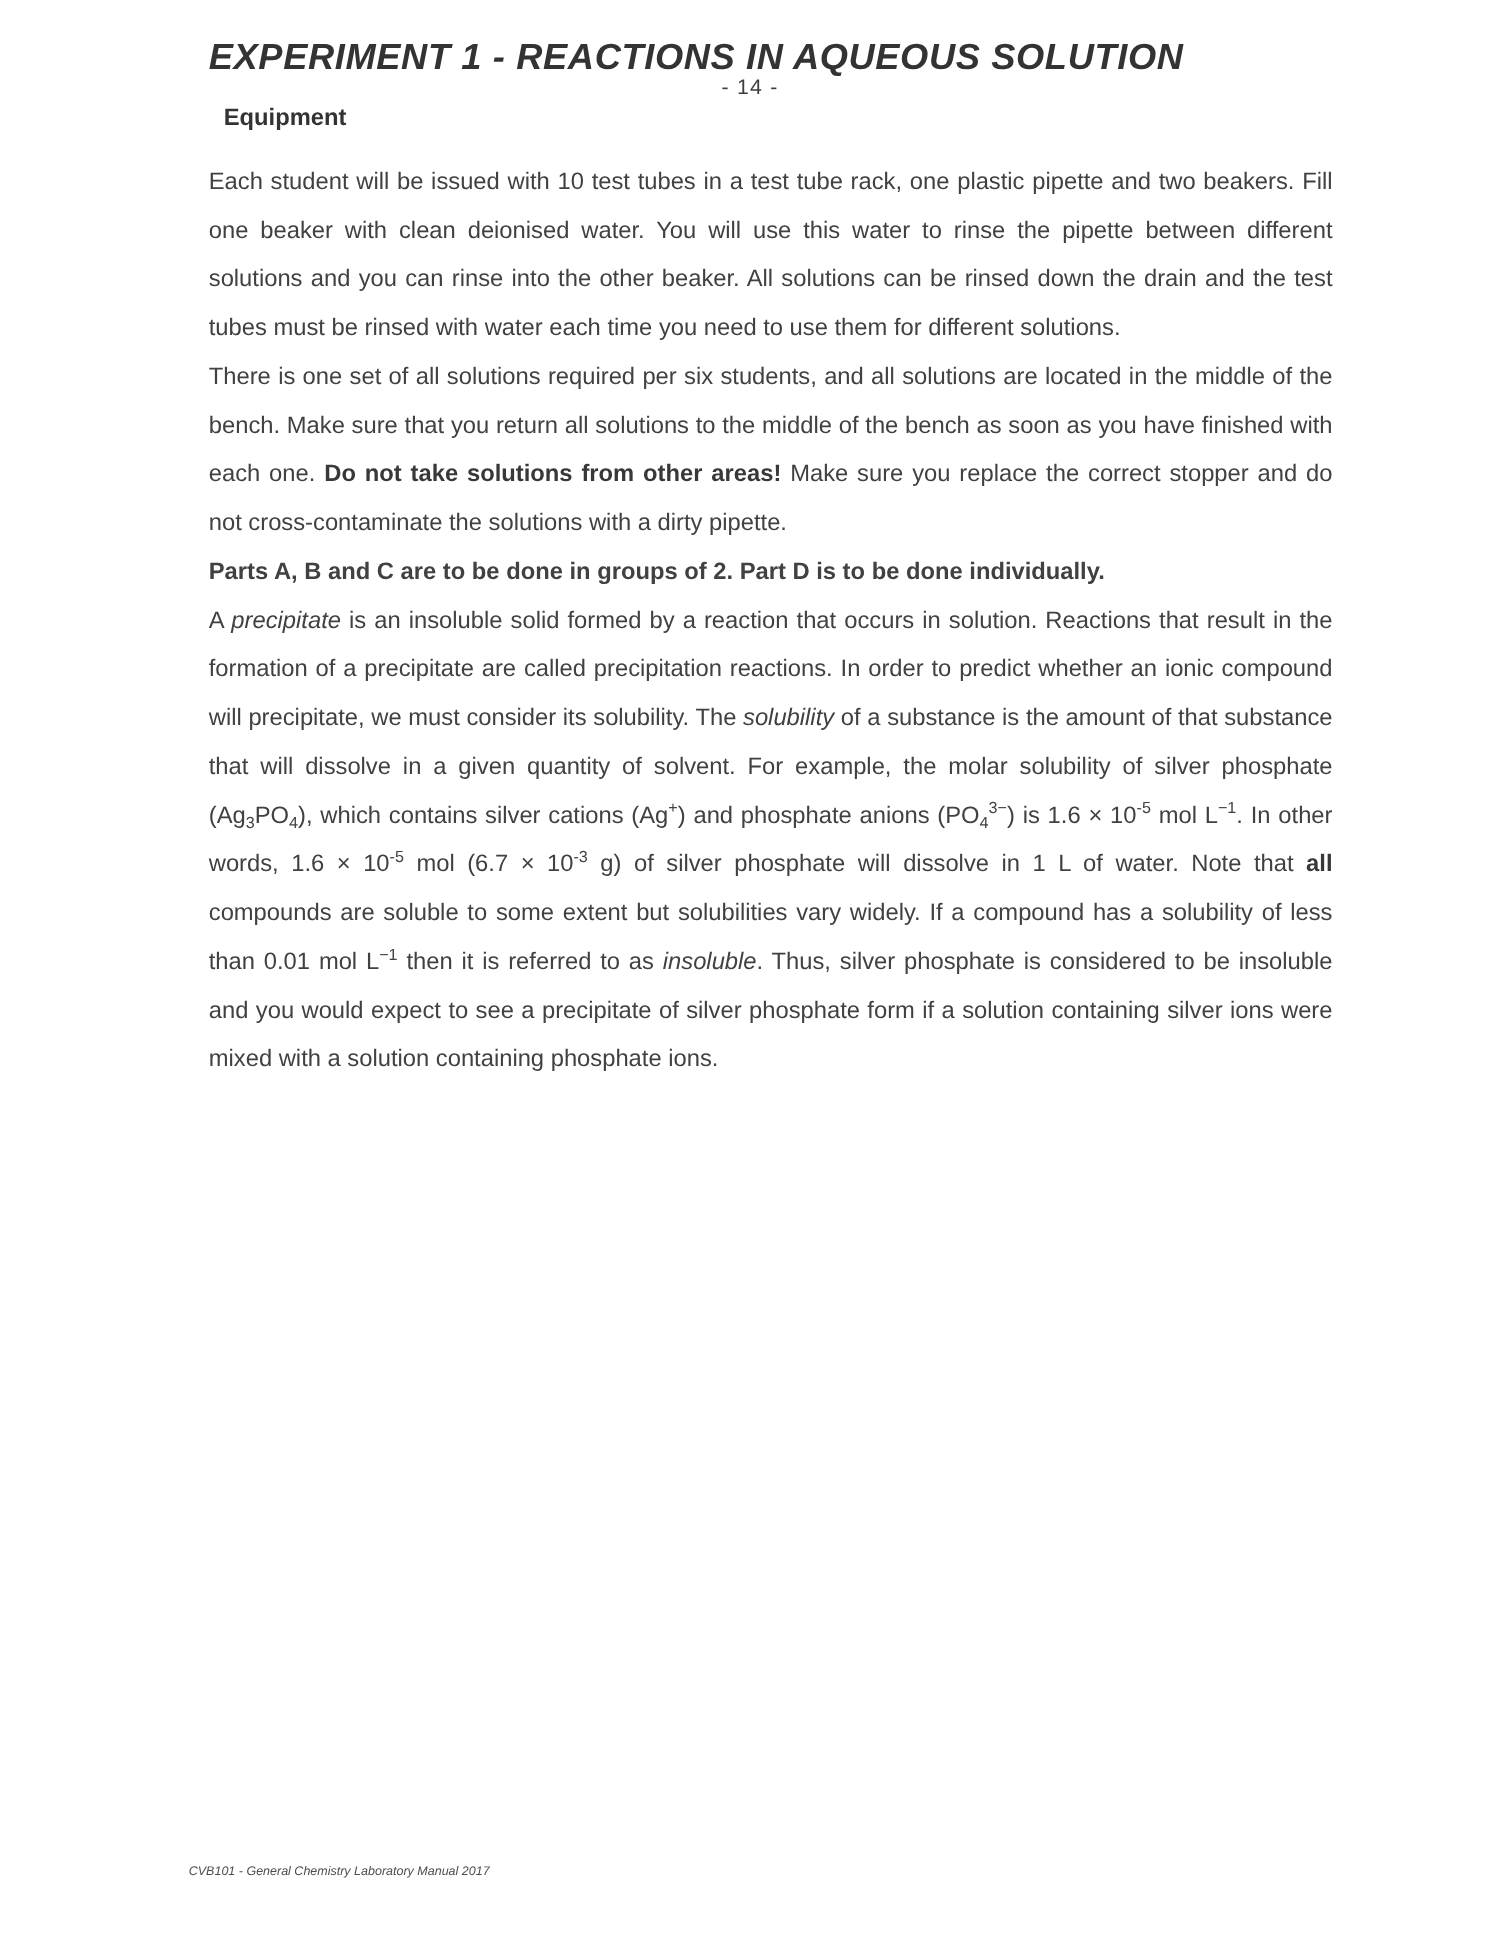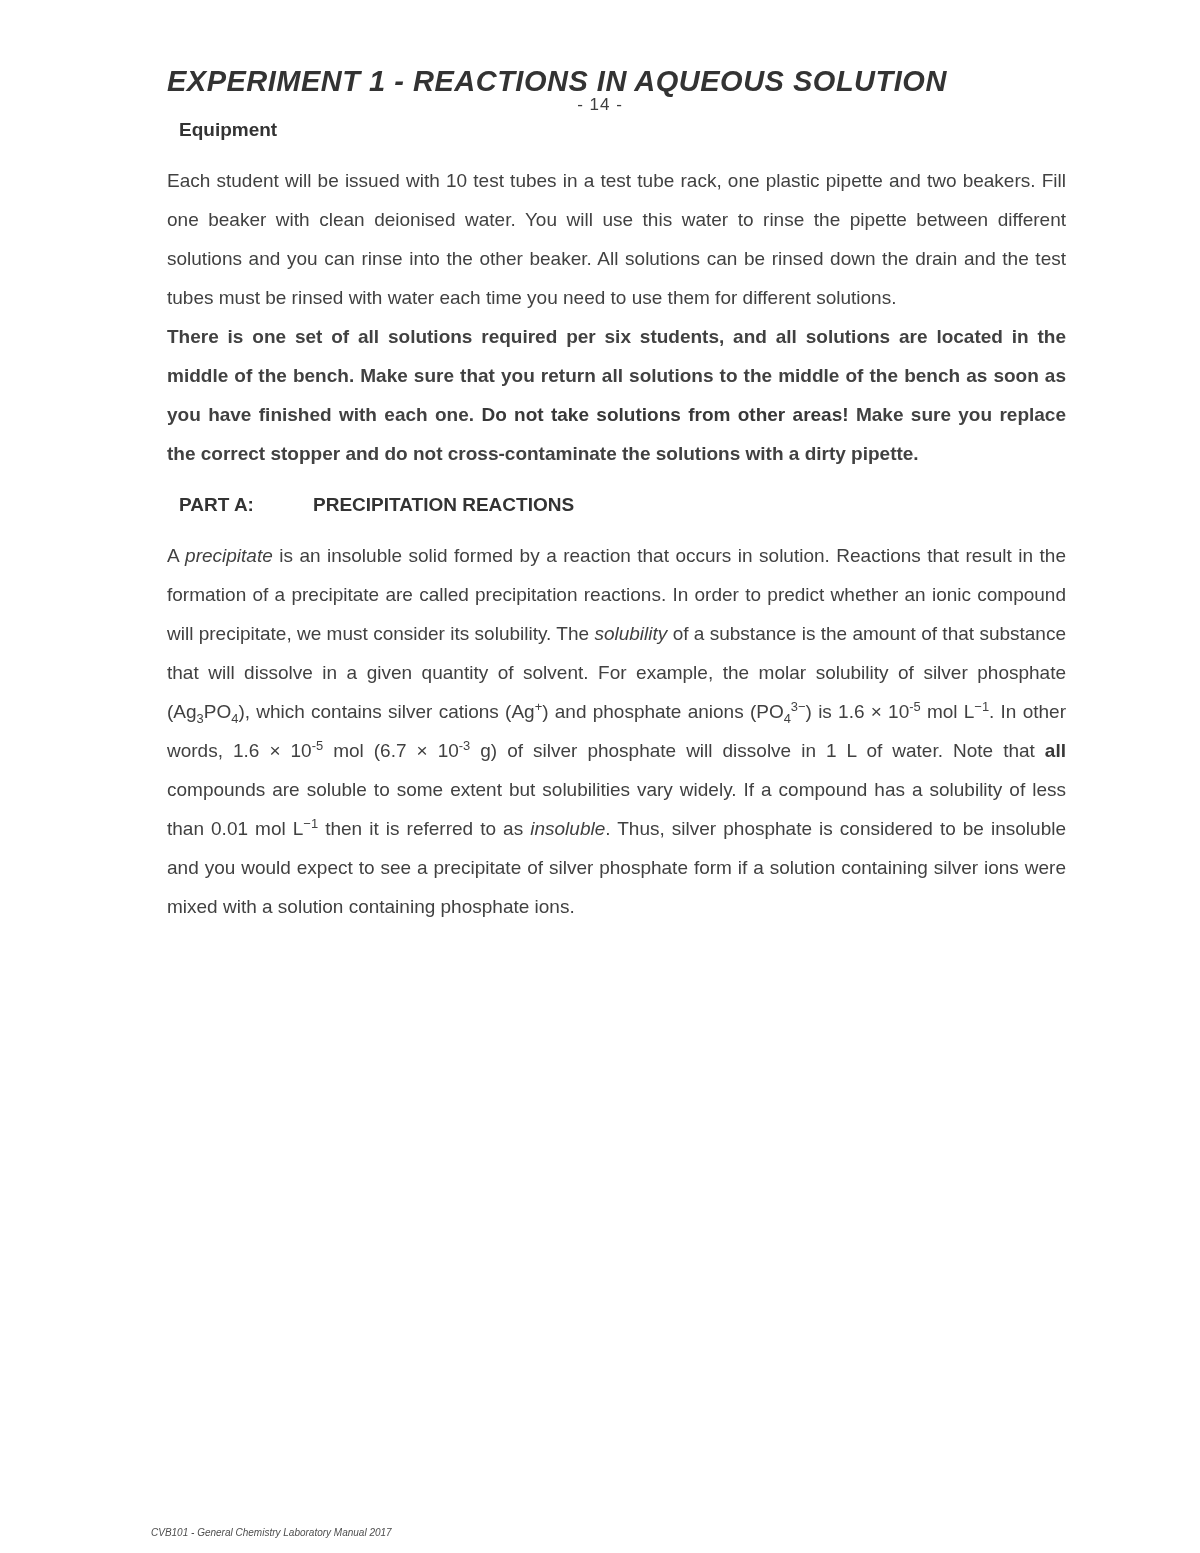--- a/index.html
+++ b/index.html
@@ -26,41 +26,40 @@
     left: 167px;
     top: 0;
     width: 899px;
   }
   .page-number {
     padding-top: 60px;
     text-align: center;
     font-size: 17px;
     color: #3d3d3d;
     letter-spacing: 1px;
-    margin-top: 35px;
   }
   .doc-title {
     margin: 30px 0 0 0;
     font-size: 29px;
     font-weight: bold;
     font-style: italic;
     color: #333333;
     letter-spacing: 0.5px;
   }
   p.body-text {
     margin: 0;
     font-size: 19px;
     line-height: 39px;
     text-align: justify;
     color: #414141;
   }
   .mt-intro      { margin-top: 64px; }
   .mt-heading    { margin-top: 44px; }
   .mt-tight      { margin-top: 8px;  }
-  .mt-para       { margin-top: 46px; font-weight: bold; }
+  .mt-para       { margin-top: 46px; }
   .mt-note       { margin-top: 54px; }
   .mt-parta      { margin-top: 75px; }
   .mt-parta-body { margin-top: 50px; }
   h2.sub-heading {
     margin: 12px;
     font-size: 19px;
     font-weight: bold;
     color: #333333;
     line-height: 39px;
   }
@@ -96,24 +95,22 @@
 
     <h1 class="doc-title">EXPERIMENT 1 - REACTIONS IN AQUEOUS SOLUTION</h1>
 
 
     <h2 class="sub-heading mt-heading">Equipment</h2>
 
     <p class="body-text mt-tight">Each student will be issued with 10 test tubes in a test tube rack, one plastic pipette and two beakers. Fill one beaker with clean deionised water. You will use this water to rinse the pipette between different solutions and you can rinse into the other beaker. All solutions can be rinsed down the drain and the test tubes must be rinsed with water each time you need to use them for different solutions.</p>
 
     <p class="body-text mt-para">There is one set of all solutions required per six students, and all solutions are located in the middle of the bench. Make sure that you return all solutions to the middle of the bench as soon as you have finished with each one. <strong>Do not take solutions from other areas!</strong> Make sure you replace the correct stopper and do not cross-contaminate the solutions with a dirty pipette.</p>
 
+    <p class="body-text bold mt-note">Parts A, B and C are to be done in groups of 2. Part D is to be done individually.</p>
 
-    <h2 class="sub-heading mt-parta">
-      <span class="part-label">PART A:</span><span>PRECIPITATION REACTIONS</span>
-    </h2>
 
     <p class="body-text mt-parta-body">A <em>precipitate</em> is an insoluble solid formed by a reaction that occurs in solution. Reactions that result in the formation of a precipitate are called precipitation reactions. In order to predict whether an ionic compound will precipitate, we must consider its solubility. The <em>solubility</em> of a substance is the amount of that substance that will dissolve in a given quantity of solvent. For example, the molar solubility of silver phosphate (Ag<sub>3</sub>PO<sub>4</sub>), which contains silver cations (Ag<sup>+</sup>) and phosphate anions (PO<sub>4</sub><sup>3−</sup>) is 1.6 × 10<sup>-5</sup> mol L<sup>−1</sup>. In other words, 1.6 × 10<sup>-5</sup> mol (6.7 × 10<sup>-3</sup> g) of silver phosphate will dissolve in 1 L of water. Note that <strong>all</strong> compounds are soluble to some extent but solubilities vary widely. If a compound has a solubility of less than 0.01 mol L<sup>−1</sup> then it is referred to as <em>insoluble</em>. Thus, silver phosphate is considered to be insoluble and you would expect to see a precipitate of silver phosphate form if a solution containing silver ions were mixed with a solution containing phosphate ions.</p>
 
   </div>
 
   <div class="footer">CVB101 - General Chemistry Laboratory Manual 2017</div>
 
 </div>
 
 </body></html>

